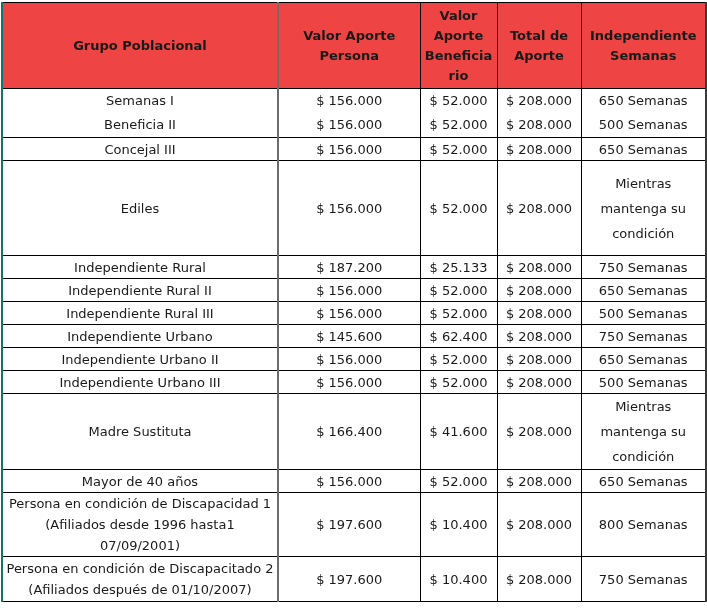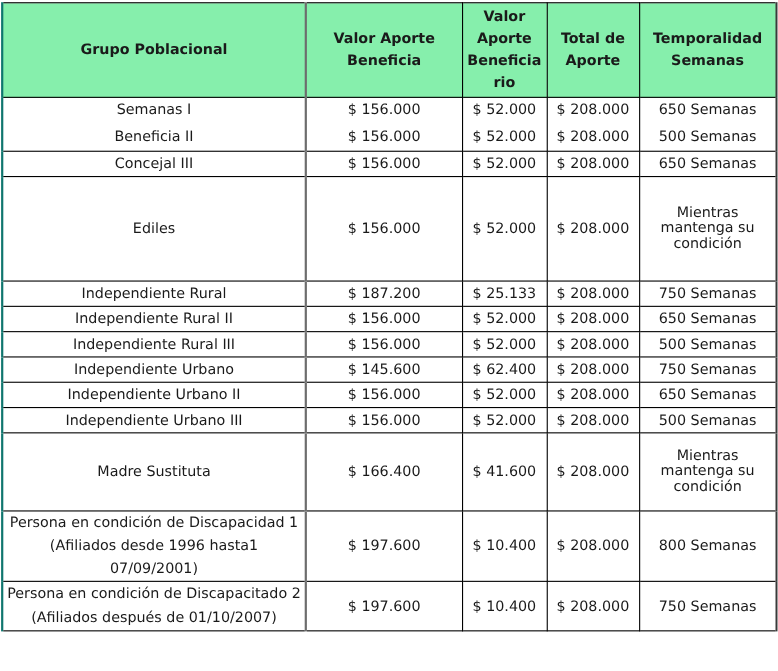--- a/index.html
+++ b/index.html
@@ -25,58 +25,58 @@
     }
     .tbl th, .tbl td {
       border: 1px solid #000;
       text-align: center;
       vertical-align: middle;
       padding: 0 2px;
       font-size: 13px;
       line-height: 21px;
     }
     .tbl th {
-      background: #86efac;
+      background: #ef4444;
       font-weight: bold;
       font-size: 13px;
       line-height: 20px;
       height: 85px;
     }
     .tbl .col1 { border-right: 2px solid #6d6d6d; }
     .tbl tr > :first-child { border-left: 2px solid #0f766e; }
     .tbl tr > :last-child { border-right: 2px solid #3a3a3a; }
     .tbl td.grp { font-size: 13px; }
     .tbl td .line { display: block; height: 24px; line-height: 24px; }
     .r24 { height: 23px; }
     .r48 { height: 47px; }
     .r96 { height: 95px; }
     .r72 { height: 71px; }
     .r64 { height: 63px; }
     .r46 { height: 45px; }
-    .tbl td.period { line-height: 14px; margin-top: 20px; }
+    .tbl td.period { line-height: 25px; margin-top: 20px; }
     .tbl td.grp.multi { line-height: 21px; }
   </style>
 </head>
 <body>
 
 <table class="tbl">
   <colgroup>
     <col style="width:276px">
     <col style="width:142px">
     <col style="width:77px">
     <col style="width:84px">
     <col style="width:125px">
   </colgroup>
   <thead>
     <tr>
       <th class="col1">Grupo Poblacional</th>
-      <th>Valor Aporte Beneficia</th>
+      <th>Valor Aporte Persona</th>
       <th>Valor Aporte Beneficia rio</th>
       <th>Total de Aporte</th>
-      <th>Temporalidad Semanas</th>
+      <th>Independiente Semanas</th>
     </tr>
   </thead>
   <tbody>
 
     <tr class="r48">
       <td class="col1 grp">
         <span class="line">Semanas I</span>
         <span class="line">Beneficia II</span>
       </td>
       <td>
@@ -162,20 +162,27 @@
     </tr>
 
     <tr class="r72">
       <td class="col1 grp">Madre Sustituta</td>
       <td>$ 166.400</td>
       <td>$ 41.600</td>
       <td>$ 208.000</td>
       <td class="period">Mientras mantenga su condición</td>
     </tr>
 
+    <tr class="r24">
+      <td class="col1 grp">Mayor de 40 años</td>
+      <td>$ 156.000</td>
+      <td>$ 52.000</td>
+      <td>$ 208.000</td>
+      <td>650 Semanas</td>
+    </tr>
 
     <tr class="r64">
       <td class="col1 grp multi">Persona en condición de Discapacidad 1 (Afiliados desde 1996 hasta1 07/09/2001)</td>
       <td>$ 197.600</td>
       <td>$ 10.400</td>
       <td>$ 208.000</td>
       <td>800 Semanas</td>
     </tr>
 
     <tr class="r46">

